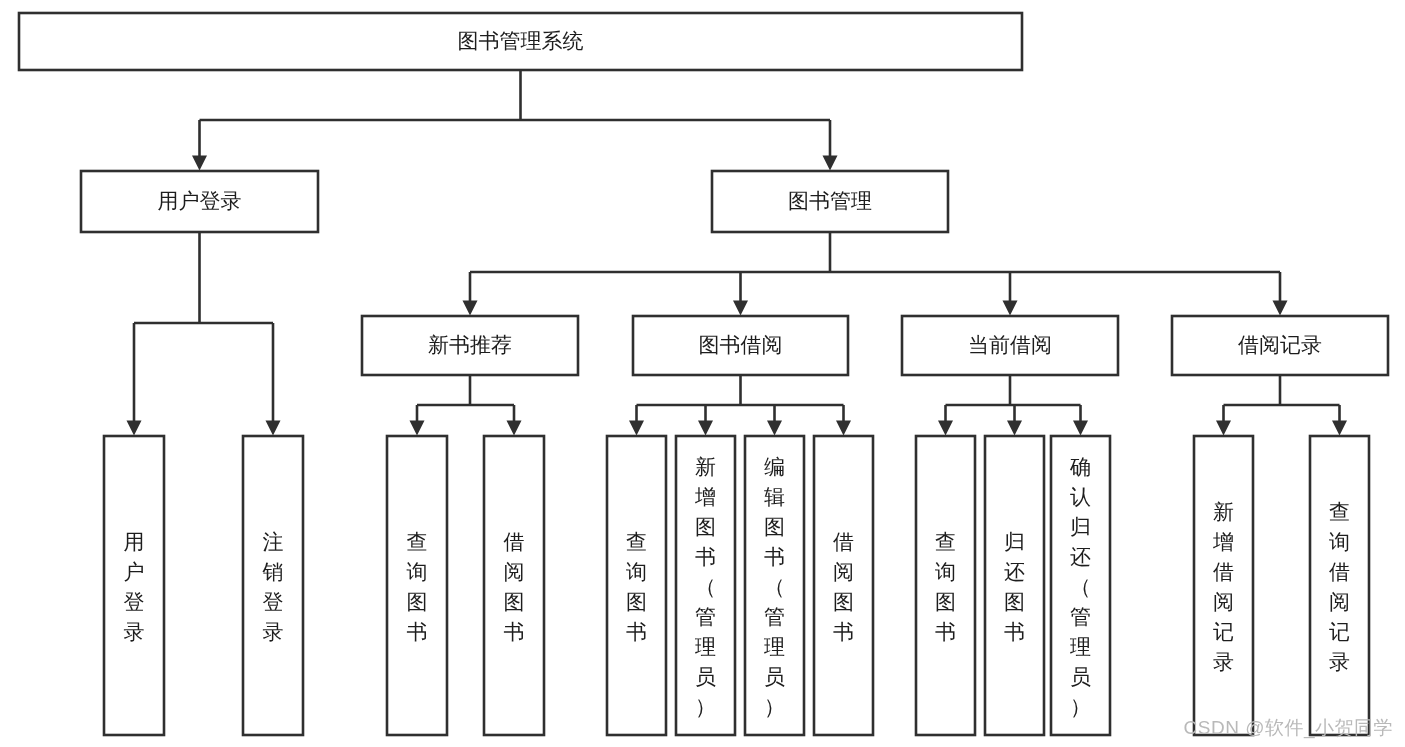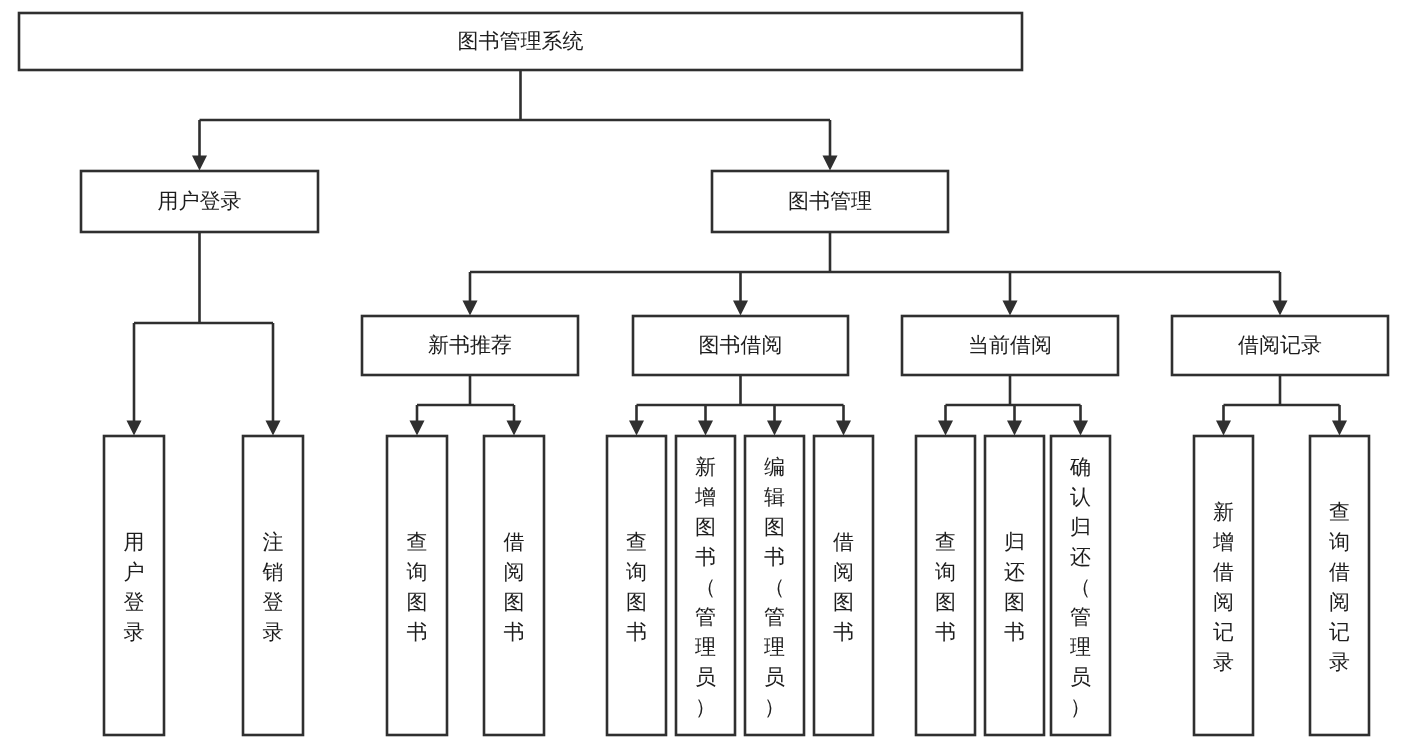--- a/index.html
+++ b/index.html
@@ -194,13 +194,14 @@
         <g>
           <rect x="1194" y="436" width="59" height="299" class="node-box"></rect>
           <text x="1223.5" class="node-label-h" y="518.9" style="dominant-baseline: auto;"><tspan x="1223.5" dy="0">新</tspan><tspan x="1223.5" dy="30">增</tspan><tspan x="1223.5" dy="30">借</tspan><tspan x="1223.5" dy="30">阅</tspan><tspan x="1223.5" dy="30">记</tspan><tspan x="1223.5" dy="30">录</tspan></text>
         </g>
         <g>
           <rect x="1310" y="436" width="59" height="299" class="node-box"></rect>
           <text x="1339.5" class="node-label-h" y="518.9" style="dominant-baseline: auto;"><tspan x="1339.5" dy="0">查</tspan><tspan x="1339.5" dy="30">询</tspan><tspan x="1339.5" dy="30">借</tspan><tspan x="1339.5" dy="30">阅</tspan><tspan x="1339.5" dy="30">记</tspan><tspan x="1339.5" dy="30">录</tspan></text>
         </g>
       </g>
   </svg>
+  <div class="watermark">CSDN @软件_小贺同学</div>
 </div>
 
 </body></html>

